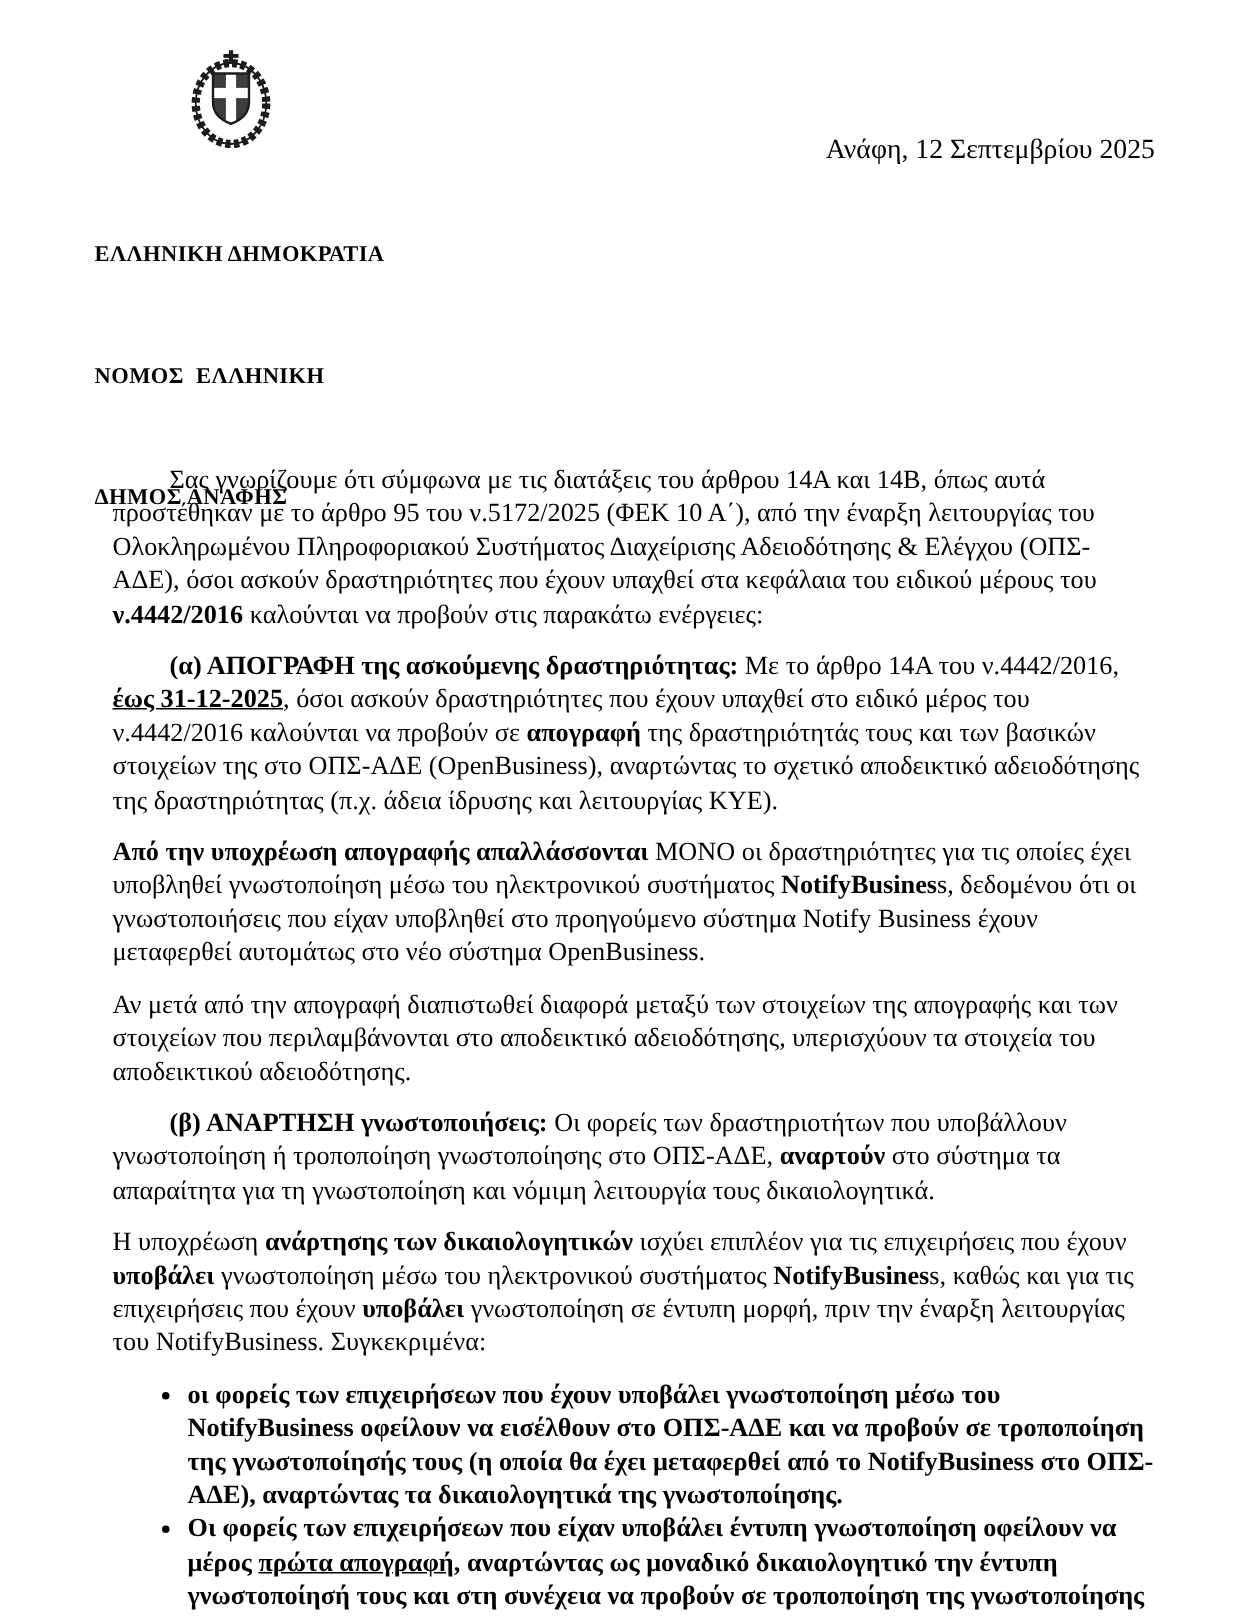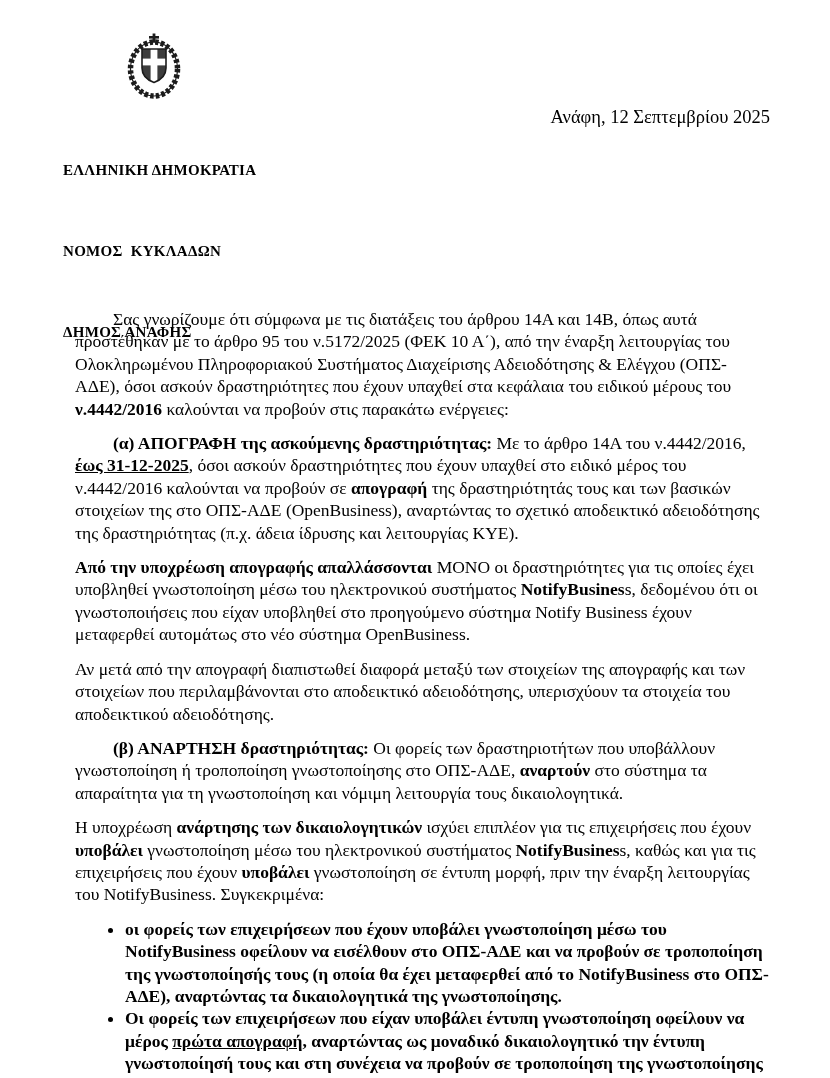--- a/index.html
+++ b/index.html
@@ -24,21 +24,21 @@
     left: 63px;
     top: 103px;
     font-weight: bold;
     font-size: 15px;
     line-height: 27px;
     white-space: pre;
     letter-spacing: 0.3px;
   }
   .date-line {
     position: absolute;
-    top: 105px;
+    top: 88px;
     right: 60px;
     font-size: 18.5px;
     line-height: 24px;
   }
   .doc-title {
     position: absolute;
     top: 250px;
     left: 0;
     width: 100%;
     text-align: center;
@@ -88,33 +88,33 @@
     <path d="M15 16 h24 v19 c0 8.5 -6.5 12.5 -12 14.5 c-5.5 -2 -12 -6 -12 -14.5 z" fill="#3d3d3d"></path>
     <g clip-path="url(#shieldClip)">
       <rect x="23.6" y="16" width="6.8" height="36" fill="#ffffff"></rect>
       <rect x="15" y="25.6" width="24" height="6.8" fill="#ffffff"></rect>
     </g>
     <path d="M15 16 h24 v19 c0 8.5 -6.5 12.5 -12 14.5 c-5.5 -2 -12 -6 -12 -14.5 z" fill="none" stroke="#1c1c1c" stroke-width="1.6"></path>
   </svg>
 
   <div class="org-block">
     <div>ΕΛΛΗΝΙΚΗ ΔΗΜΟΚΡΑΤΙΑ</div>
-    <div>ΝΟΜΟΣ  ΚΥΚΛΑΔΩΝ</div>
+    <div>ΝΟΜΟΣ  ΕΛΛΗΝΙΚΗ</div>
     <div>ΔΗΜΟΣ ΑΝΑΦΗΣ</div>
   </div>
 
   <div class="date-line">Ανάφη, 12 Σεπτεμβρίου 2025</div>
 
 
   <div class="content">
     <p class="indent"><span>Σας γνωρίζουμε ότι σύμφωνα με τις διατάξεις του άρθρου 14Α και 14Β, όπως αυτά προστέθηκαν με το άρθρο 95 του ν.5172/2025 (ΦΕΚ 10 Α΄), από την έναρξη λειτουργίας του Ολοκληρωμένου Πληροφοριακού Συστήματος Διαχείρισης Αδειοδότησης &amp; Ελέγχου (ΟΠΣ-ΑΔΕ), όσοι ασκούν δραστηριότητες που έχουν υπαχθεί στα κεφάλαια του ειδικού μέρους του </span><span class="b">ν.4442/2016</span><span> καλούνται να προβούν στις παρακάτω ενέργειες:</span></p>
     <p class="indent"><span class="b">(α) ΑΠΟΓΡΑΦΗ της ασκούμενης δραστηριότητας:</span><span> Με το άρθρο 14Α του ν.4442/2016, </span><span class="b u">έως 31-12-2025</span><span>, όσοι ασκούν δραστηριότητες που έχουν υπαχθεί στο ειδικό μέρος του ν.4442/2016 καλούνται να προβούν σε </span><span class="b">απογραφή</span><span> της δραστηριότητάς τους και των βασικών στοιχείων της στο ΟΠΣ-ΑΔΕ (OpenBusiness), αναρτώντας το σχετικό αποδεικτικό αδειοδότησης της δραστηριότητας (π.χ. άδεια ίδρυσης και λειτουργίας ΚΥΕ).</span></p>
     <p><span class="b">Από την υποχρέωση απογραφής απαλλάσσονται</span><span> ΜΟΝΟ οι δραστηριότητες για τις οποίες έχει υποβληθεί γνωστοποίηση μέσω του ηλεκτρονικού συστήματος </span><span class="b">NotifyBusines</span><span>s, δεδομένου ότι οι γνωστοποιήσεις που είχαν υποβληθεί στο προηγούμενο σύστημα Notify Business έχουν μεταφερθεί αυτομάτως στο νέο σύστημα OpenBusiness.</span></p>
     <p><span>Αν μετά από την απογραφή διαπιστωθεί διαφορά μεταξύ των στοιχείων της απογραφής και των στοιχείων που περιλαμβάνονται στο αποδεικτικό αδειοδότησης, υπερισχύουν τα στοιχεία του αποδεικτικού αδειοδότησης.</span></p>
-    <p class="indent"><span class="b">(β) ΑΝΑΡΤΗΣΗ δραστηριότητας:</span><span> Οι φορείς των δραστηριοτήτων που υποβάλλουν γνωστοποίηση ή τροποποίηση γνωστοποίησης στο ΟΠΣ-ΑΔΕ, </span><span class="b">αναρτούν</span><span> στο σύστημα τα απαραίτητα για τη γνωστοποίηση και νόμιμη λειτουργία τους δικαιολογητικά.</span></p>
+    <p class="indent"><span class="b">(β) ΑΝΑΡΤΗΣΗ γνωστοποιήσεις:</span><span> Οι φορείς των δραστηριοτήτων που υποβάλλουν γνωστοποίηση ή τροποποίηση γνωστοποίησης στο ΟΠΣ-ΑΔΕ, </span><span class="b">αναρτούν</span><span> στο σύστημα τα απαραίτητα για τη γνωστοποίηση και νόμιμη λειτουργία τους δικαιολογητικά.</span></p>
     <p><span>Η υποχρέωση </span><span class="b">ανάρτησης των δικαιολογητικών</span><span> ισχύει επιπλέον για τις επιχειρήσεις που έχουν </span><span class="b">υποβάλει</span><span> γνωστοποίηση μέσω του ηλεκτρονικού συστήματος </span><span class="b">NotifyBusines</span><span>s, καθώς και για τις επιχειρήσεις που έχουν </span><span class="b">υποβάλει</span><span> γνωστοποίηση σε έντυπη μορφή, πριν την έναρξη λειτουργίας του NotifyBusiness. Συγκεκριμένα:</span></p>
     <ul>
       <li><span>οι φορείς των επιχειρήσεων που έχουν υποβάλει γνωστοποίηση μέσω του NotifyBusiness οφείλουν να εισέλθουν στο ΟΠΣ-ΑΔΕ και να προβούν σε τροποποίηση της γνωστοποίησής τους (η οποία θα έχει μεταφερθεί από το NotifyBusiness στο ΟΠΣ-ΑΔΕ), αναρτώντας τα δικαιολογητικά της γνωστοποίησης.</span></li>
       <li><span>Οι φορείς των επιχειρήσεων που είχαν υποβάλει έντυπη γνωστοποίηση οφείλουν να μέρος </span><span class="u">πρώτα απογραφή</span><span>, αναρτώντας ως μοναδικό δικαιολογητικό την έντυπη γνωστοποίησή τους και στη συνέχεια να προβούν σε τροποποίηση της γνωστοποίησης που θα έχει δημιουργηθεί στο σύστημα από την απογραφή, αναρτώντας τα δικαιολογητικά της γνωστοποίησης</span></li>
     </ul>
   </div>
 
 </div>
 
 </body></html>

